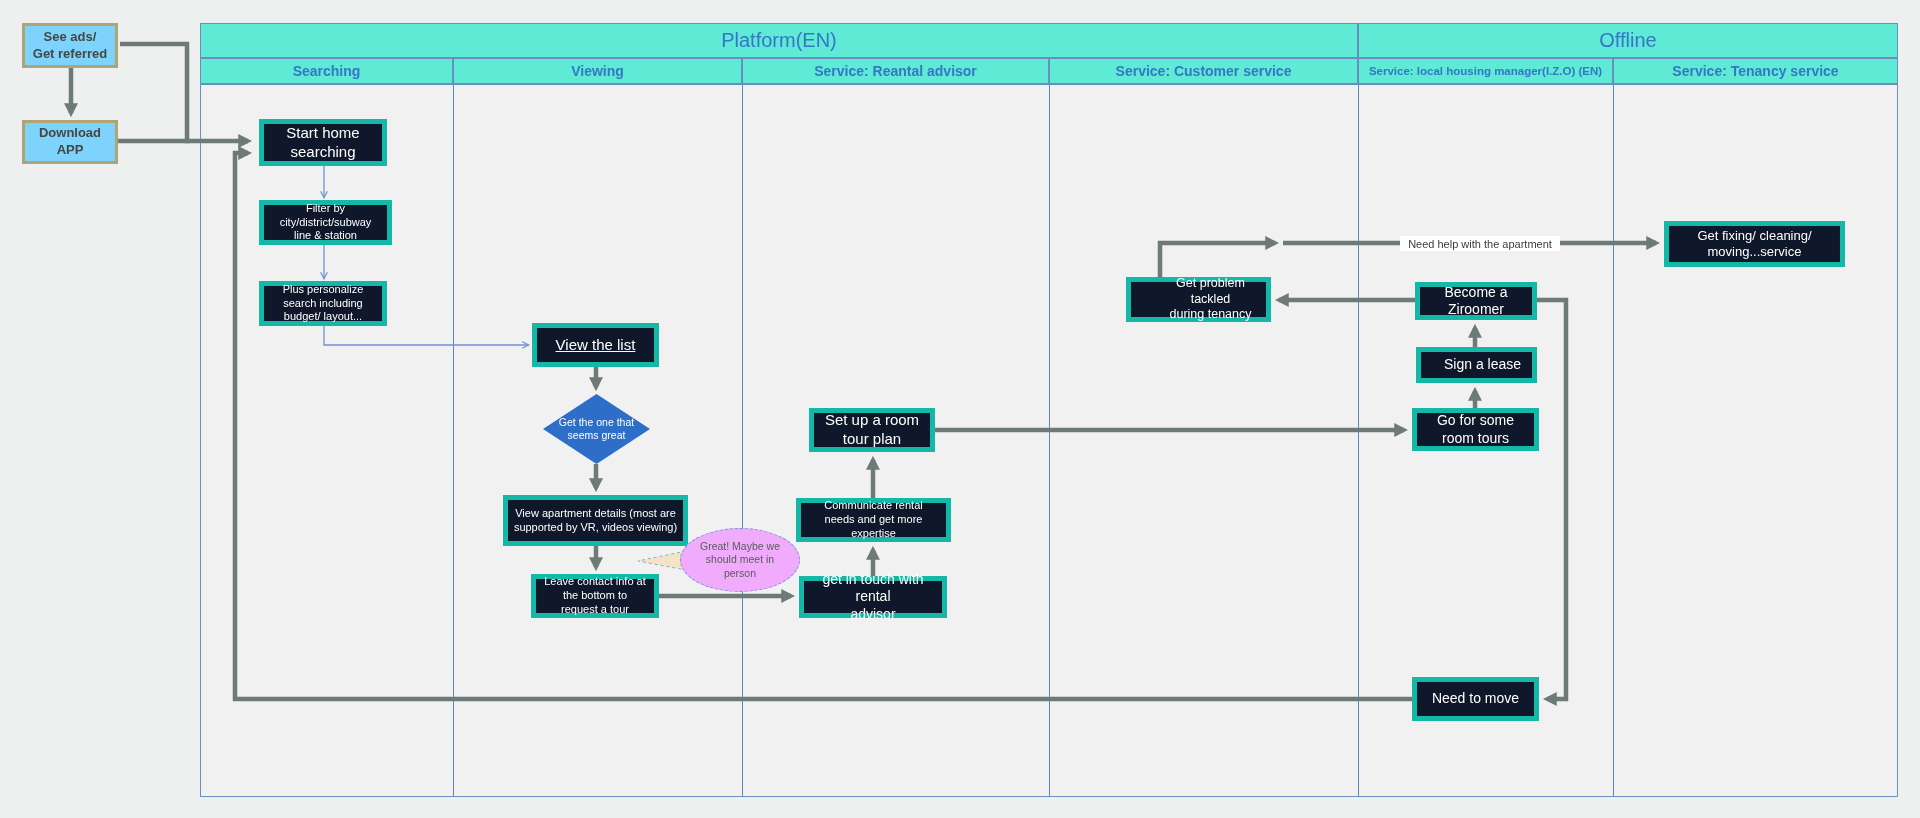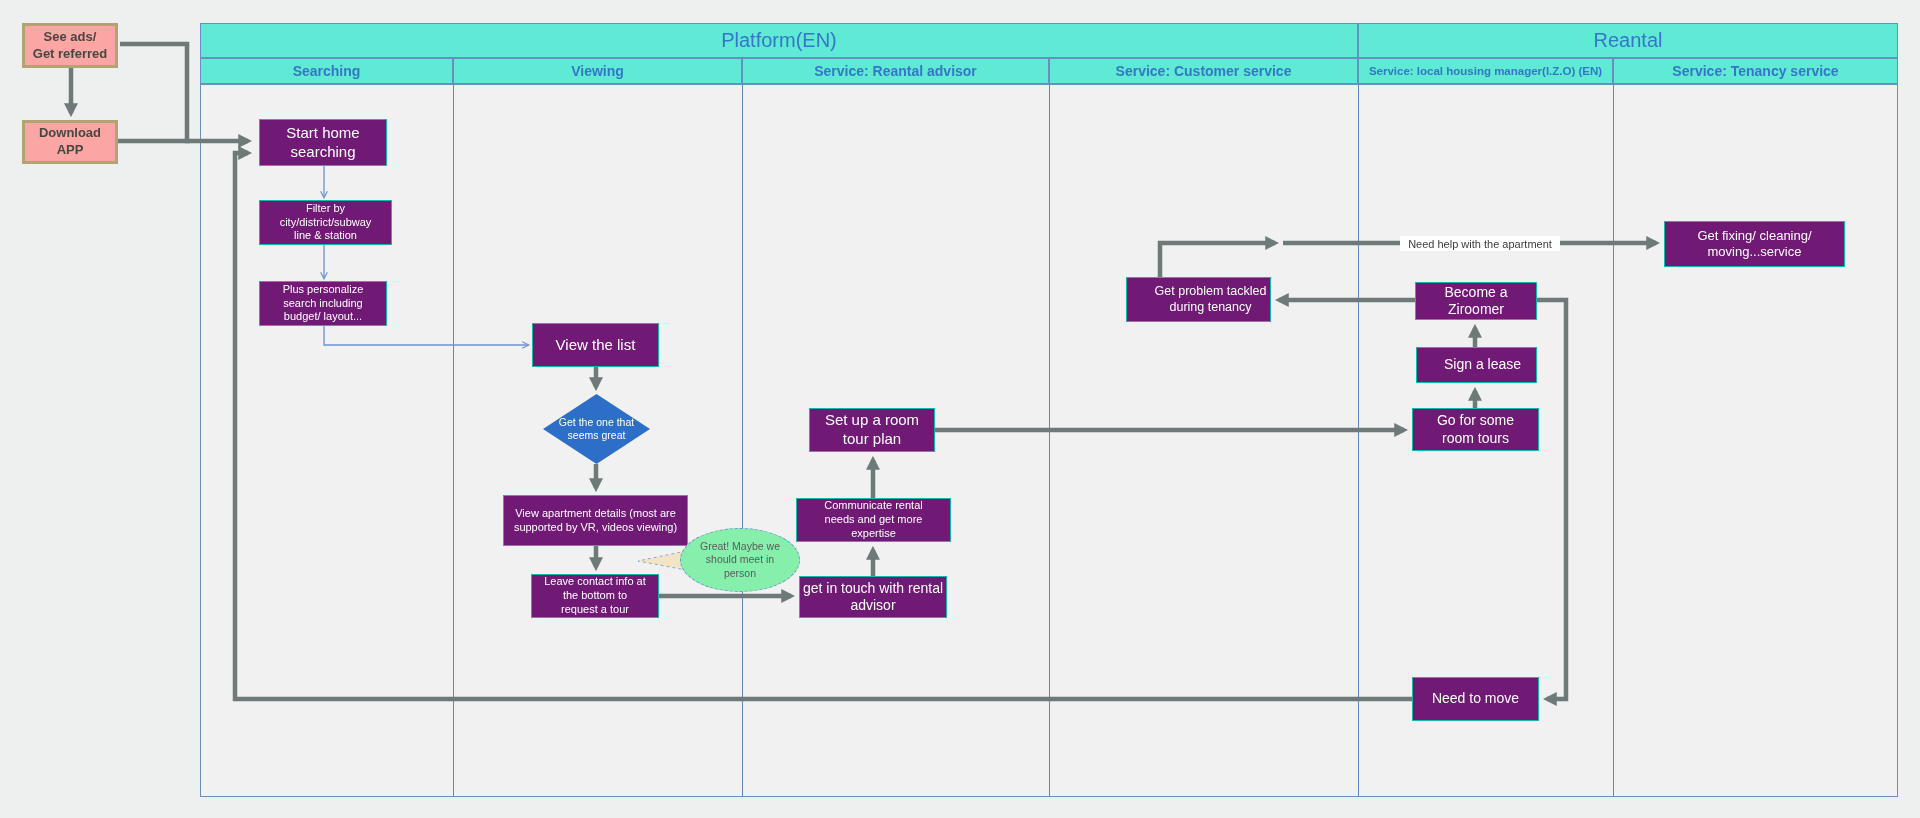--- a/index.html
+++ b/index.html
@@ -8,29 +8,29 @@
   
   .lane-cell{position:absolute;background:#5eead4;border:1px solid #6c8ebf;box-sizing:border-box;
              display:flex;align-items:center;justify-content:center;color:#3576c6;}
   .group-label{font-size:20px;}
   .col-label{font-size:14px;font-weight:bold;}
   .col-label-small{font-size:11.5px;font-weight:bold;}
   .lane-body{position:absolute;border:1px solid #6c8ebf;box-sizing:border-box;background:#f0f1f0;}
   .vdiv{position:absolute;width:1px;background:#5d87c8;}
 
   
-  .node{position:absolute;background:#701a75;border:1px solid #14b8a6;box-sizing:border-box;
+  .node{position:absolute;background:#0f172a;border:5px solid #14b8a6;box-sizing:border-box;
         color:#ffffff;display:flex;align-items:center;justify-content:center;text-align:center;
         white-space:pre-line;line-height:1.25;}
-  .beige{position:absolute;background:#fca5a5;border:3px solid #b0a473;box-sizing:border-box;
+  .beige{position:absolute;background:#7dd3fc;border:3px solid #b0a473;box-sizing:border-box;
          color:#474741;font-weight:bold;font-size:13px;display:flex;align-items:center;justify-content:center;
          text-align:center;white-space:pre-line;line-height:1.3;}
   .diamond{position:absolute;background:#2d6ec8;color:#fff;display:flex;align-items:center;justify-content:center;
            text-align:center;white-space:pre-line;clip-path:polygon(50% 0,100% 50%,50% 100%,0 50%);line-height:1.25;}
-  .bubble{position:absolute;background:#86efac;border:1.5px dashed #6f93d2;border-radius:50%;
+  .bubble{position:absolute;background:#f0abfc;border:1.5px dashed #6f93d2;border-radius:50%;
           color:#5b5b5b;display:flex;align-items:center;justify-content:center;text-align:center;
           white-space:pre-line;line-height:1.3;}
   .edge-label{position:absolute;background:#ffffff;color:#3c3c3c;font-size:11px;
               display:flex;align-items:center;justify-content:center;white-space:nowrap;}
 
   .f15{font-size:15px;} .f14{font-size:14px;} .f13{font-size:13px;}
   .f125{font-size:12.5px;padding-left:24px;} .f11{font-size:11px;} .f105{font-size:10.5px;}
 
   svg.wires{position:absolute;left:0;top:0;z-index:1;}
   .node,.diamond,.bubble,.beige,.edge-label{z-index:2;}
@@ -38,21 +38,21 @@
 </style>
 </head>
 <body>
 
 <div id="canvas">
 
   <div class="lane-cell group-label" style="left:200px;top:23px;width:1158px;height:35px;">
     <span>Platform(EN)</span>
   </div>
   <div class="lane-cell group-label" style="left:1358px;top:23px;width:540px;height:35px;">
-    <span>Reantal</span>
+    <span>Offline</span>
   </div>
 
   <div class="lane-cell col-label" style="left:200px;top:58px;width:253px;height:26px;">
     <span>Searching</span>
   </div>
   <div class="lane-cell col-label" style="left:453px;top:58px;width:289px;height:26px;">
     <span>Viewing</span>
   </div>
   <div class="lane-cell col-label" style="left:742px;top:58px;width:307px;height:26px;">
     <span>Service: Reantal advisor</span>
@@ -130,21 +130,21 @@
     <span>Filter by
 city/district/subway
 line &amp; station</span>
   </div>
   <div class="node f11" style="left:259px;top:281px;width:128px;height:45px;">
     <span>Plus personalize
 search including
 budget/ layout...</span>
   </div>
 
-  <div class="node f15" style="left:532px;top:323px;width:127px;height:44px;">
+  <div class="node f15" style="left:532px;top:323px;width:127px;height:44px;text-decoration:underline;">
     <span>View the list</span>
   </div>
   <div class="diamond f105" style="left:543px;top:394px;width:107px;height:70px;">
     <span>Get the one that
 seems great</span>
   </div>
   <div class="node f11" style="left:503px;top:495px;width:185px;height:51px;">
     <span>View apartment details (most are
 supported by VR, videos viewing)</span>
   </div>

